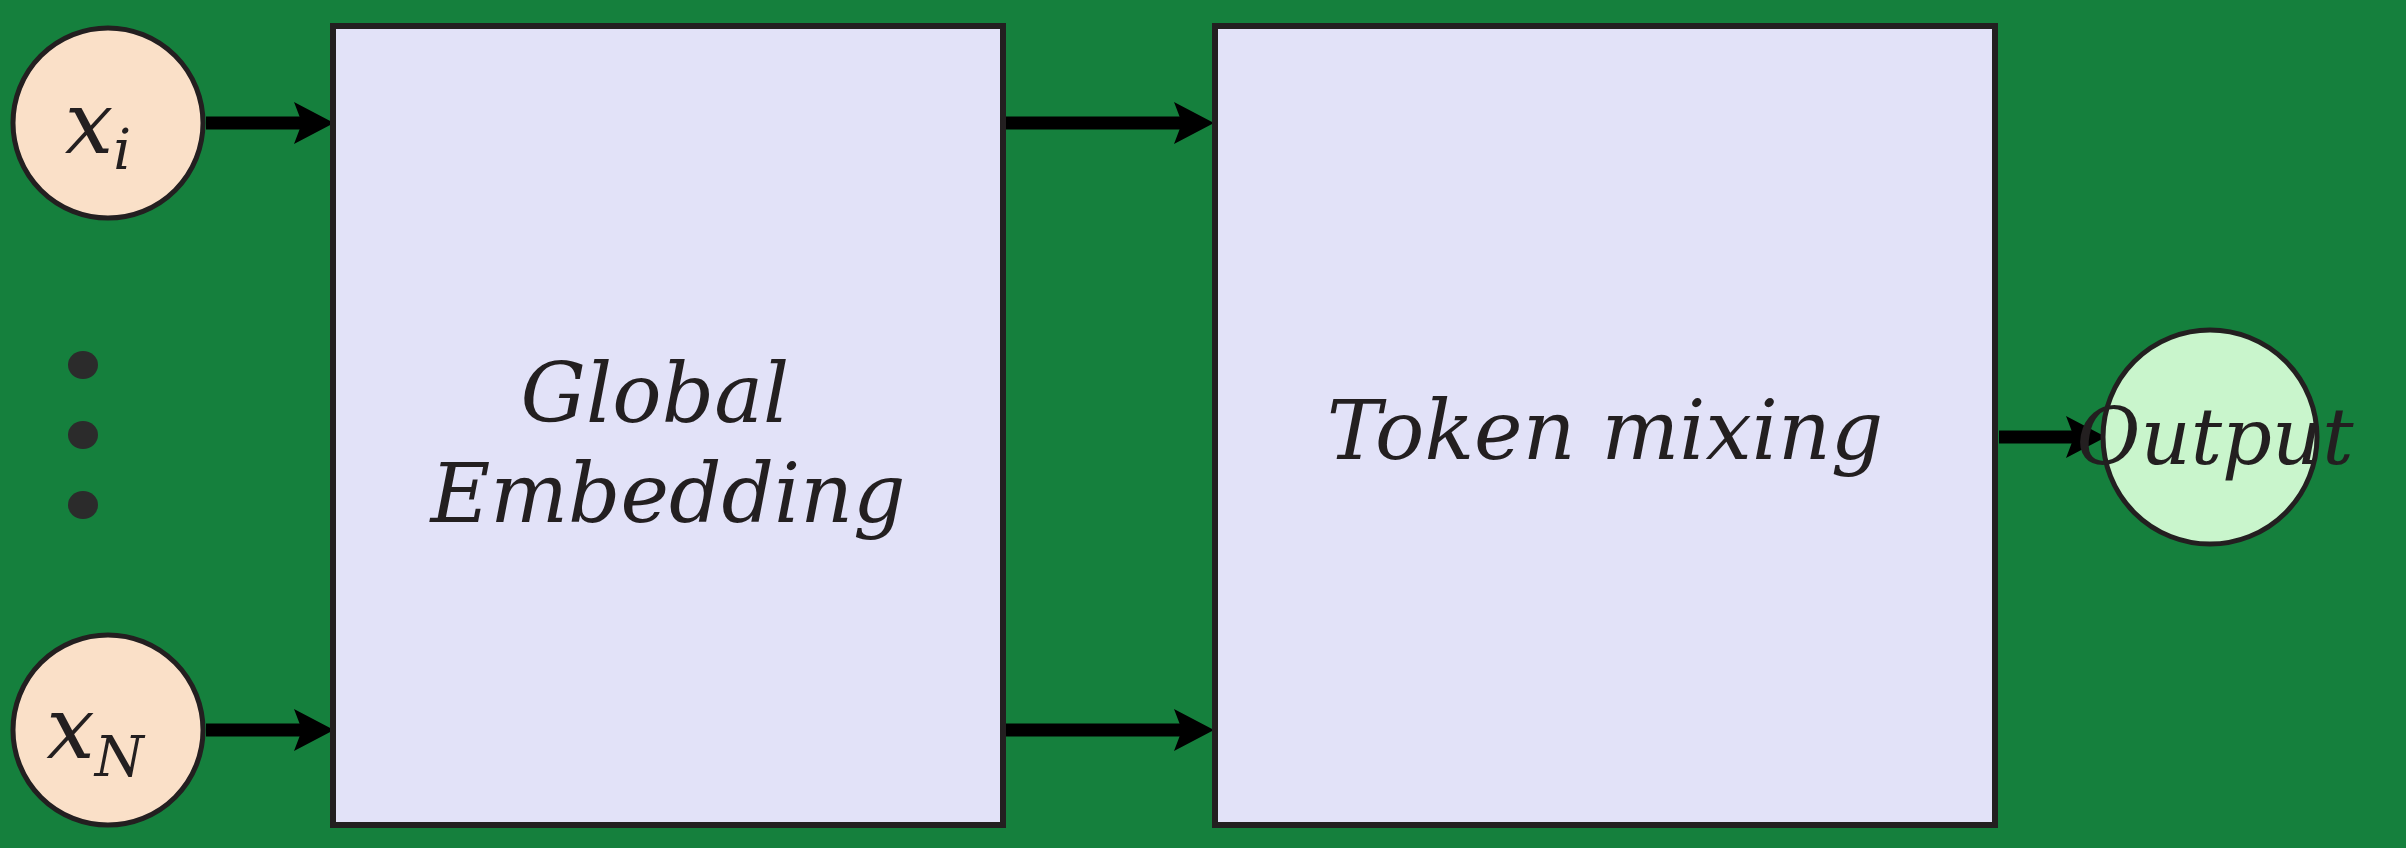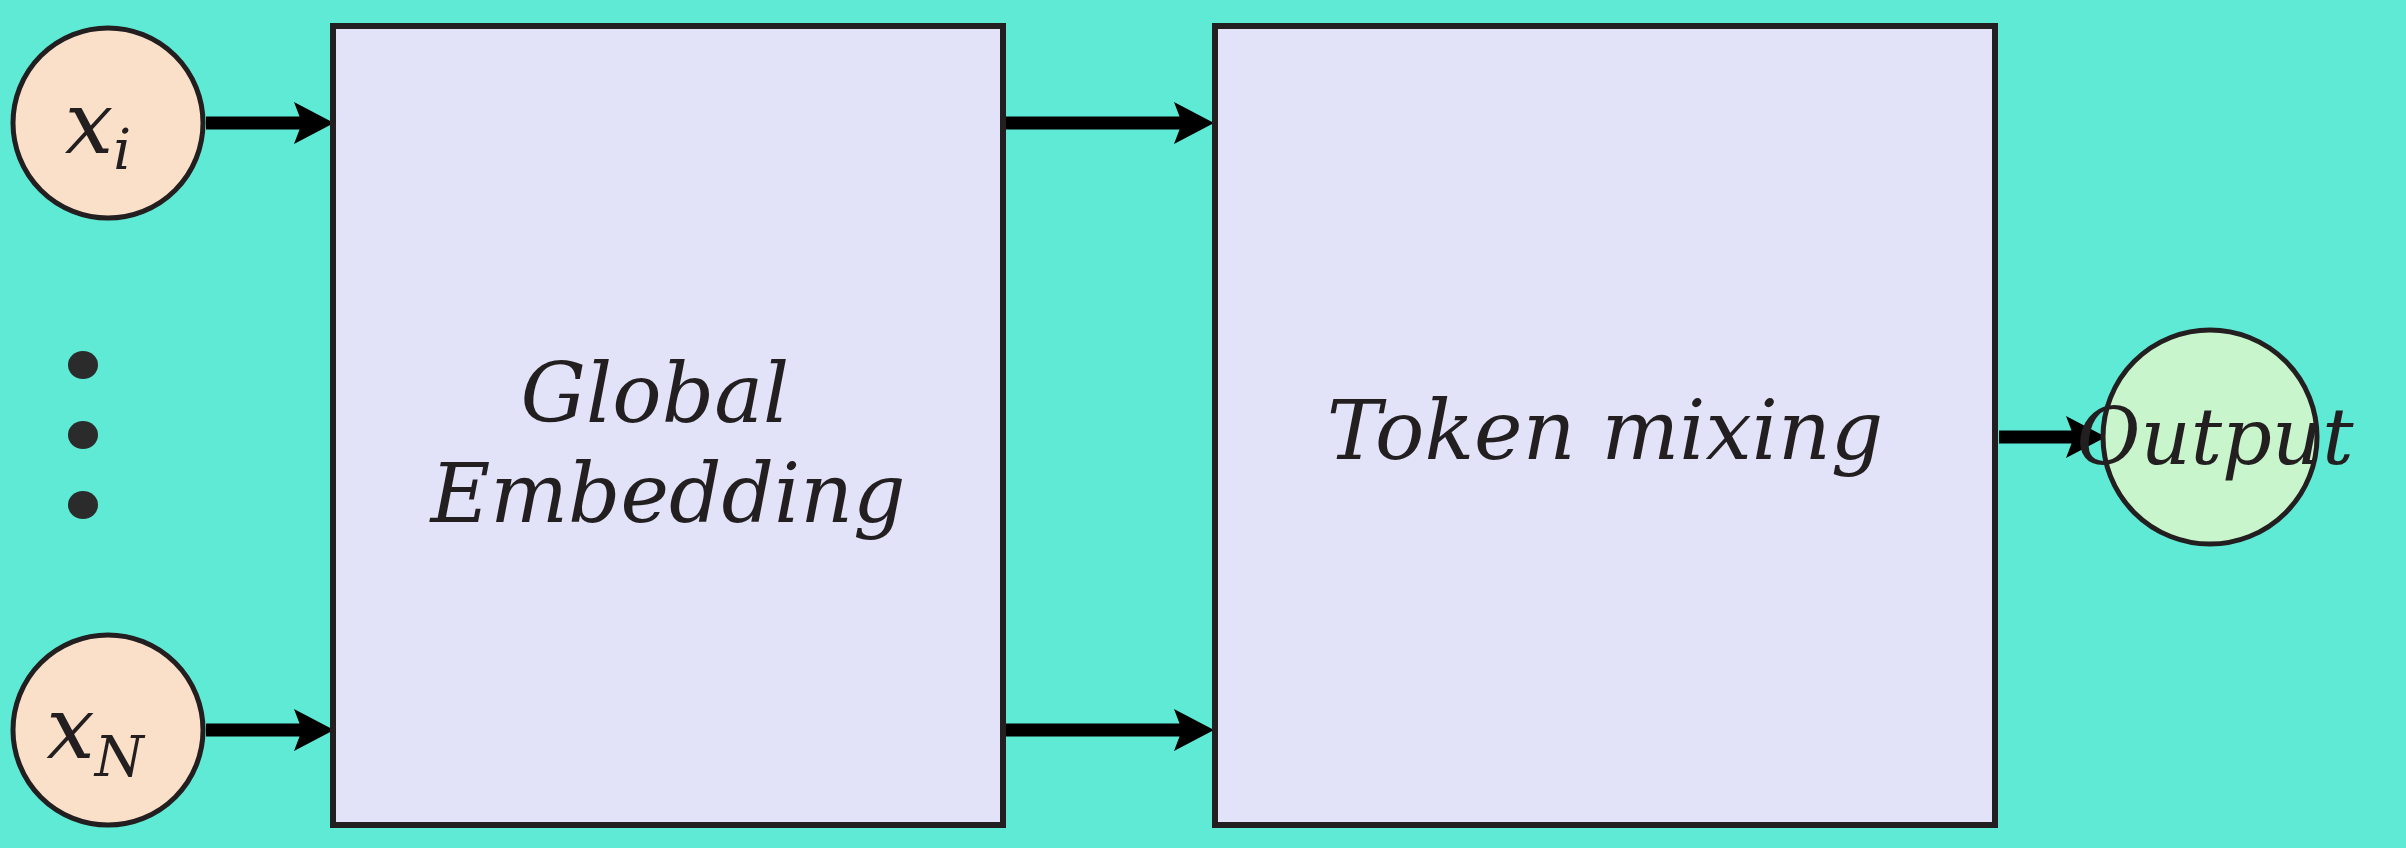--- a/index.html
+++ b/index.html
@@ -7,21 +7,21 @@
     padding: 0;
     background: #ffffff;
   }
   body {
     font-family: "DejaVu Serif", serif;
   }
   #canvas {
     position: relative;
     width: 2406px;
     height: 848px;
-    background: #5eead4;
+    background: #15803d;
     overflow: hidden;
   }
   svg.layer {
     position: absolute;
     left: 0;
     top: 0;
     width: 2406px;
     height: 848px;
   }
   .node-circle {

